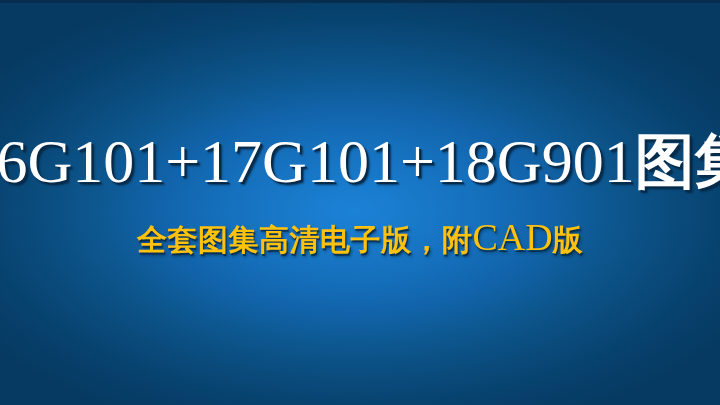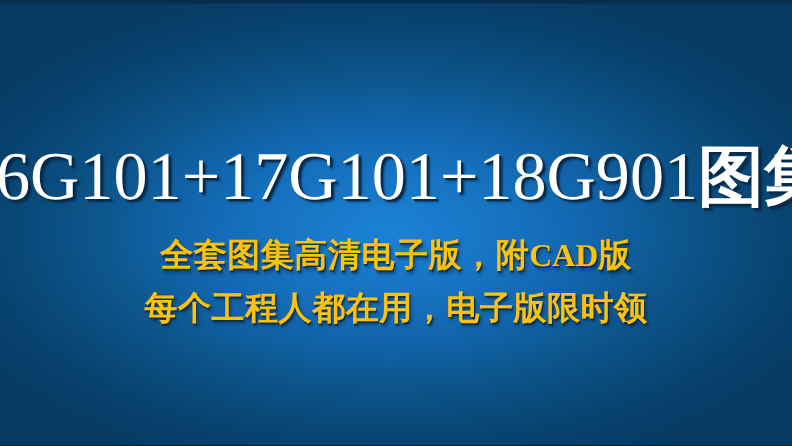--- a/index.html
+++ b/index.html
@@ -101,22 +101,22 @@
   .sub-cjk {
     font-family: "DejaVu Sans", "Liberation Sans", sans-serif;
     font-size: 30px;
     font-weight: 700;
     letter-spacing: 0.5px;
     text-align: center;
   }
 
   .sub-latin {
     font-family: "Liberation Serif", "DejaVu Serif", serif;
-    font-size: 29px;
-    font-weight: 700;
+    font-size: 38px;
+    font-weight: 400;
     letter-spacing: 0px;
   }
 
   .subtitle-line.line-one { margin-bottom: 16px; }
   .subtitle-line.line-two { font-size: 31px; }
 </style>
 </head>
 <body>
 
 <div class="banner">
@@ -129,19 +129,16 @@
       <span class="title-latin">16G101+17G101+18G901</span>
       <span class="title-cjk">图集</span>
     </div>
 
     <div class="subtitle-block">
 
       <div class="subtitle-line line-one">
         <span class="sub-cjk">全套图集高清电子版，附</span><span class="sub-latin">CAD</span><span class="sub-cjk">版</span>
       </div>
 
-      <div class="subtitle-line line-two">
-        <span class="sub-cjk">每个工程人都在用，电子版限时领</span>
-      </div>
 
     </div>
   </div>
 </div>
 
 </body></html>

